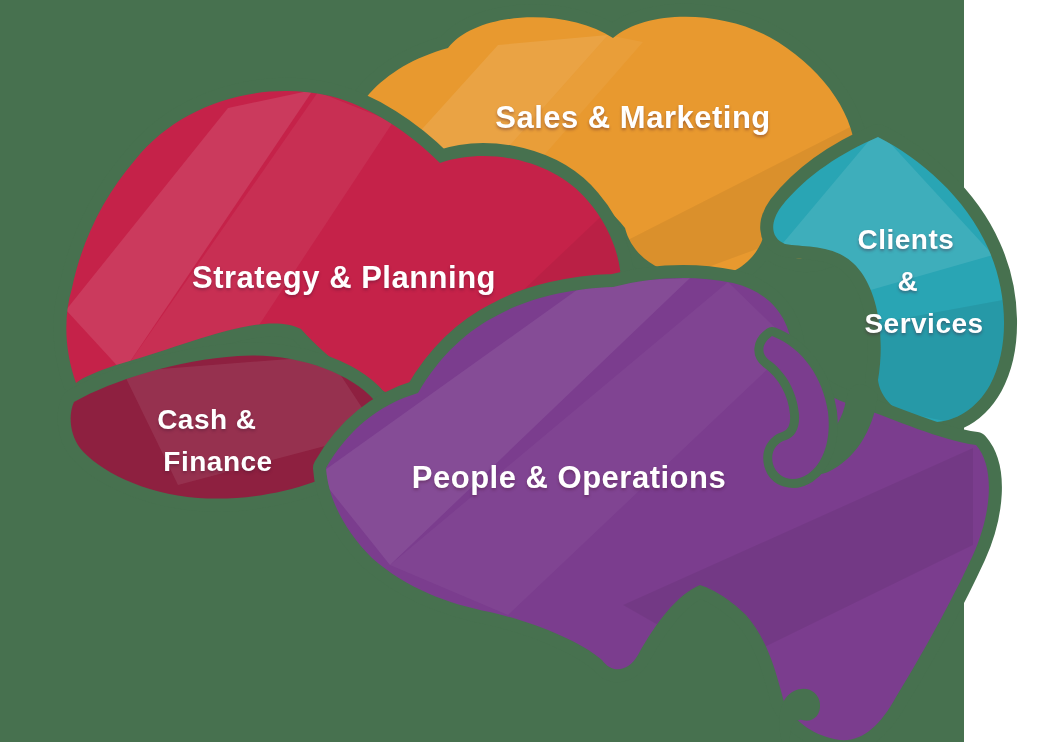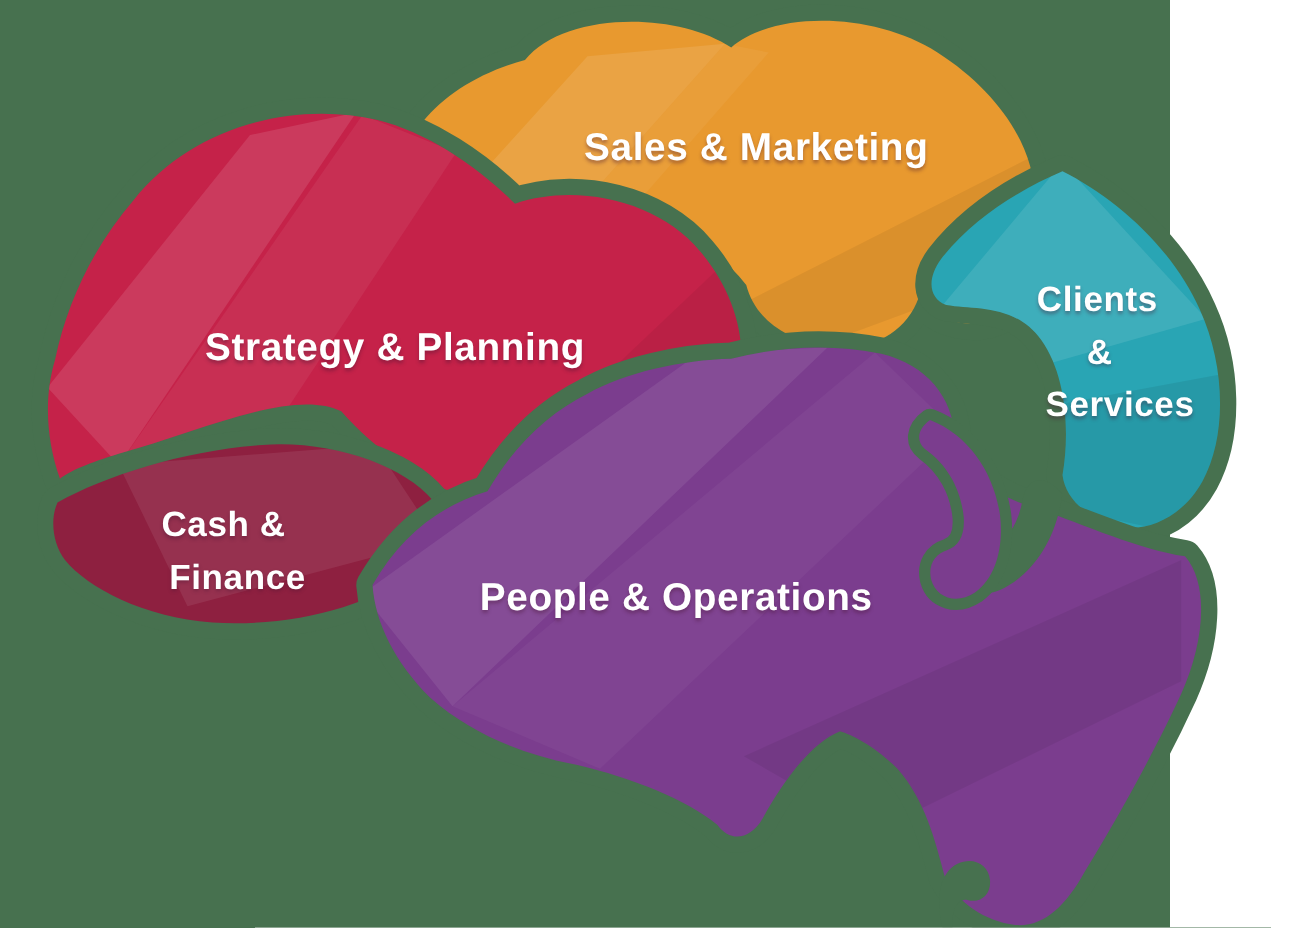--- a/index.html
+++ b/index.html
@@ -8,20 +8,21 @@
     width: 1040px;
     height: 742px;
     overflow: hidden;
     font-family: "Liberation Sans", sans-serif;
   }
   .stage {
     position: relative;
     width: 936px;
     height: 742px;
     background: var(--bg, #47714F);
+    padding-left: 28px;
   }
   svg { display: block; }
   .lobe {
     stroke: var(--bg, #47714F);
     stroke-width: 26;
     stroke-linejoin: round;
     paint-order: stroke fill;
   }
   .arm {
     stroke: var(--bg, #47714F);

